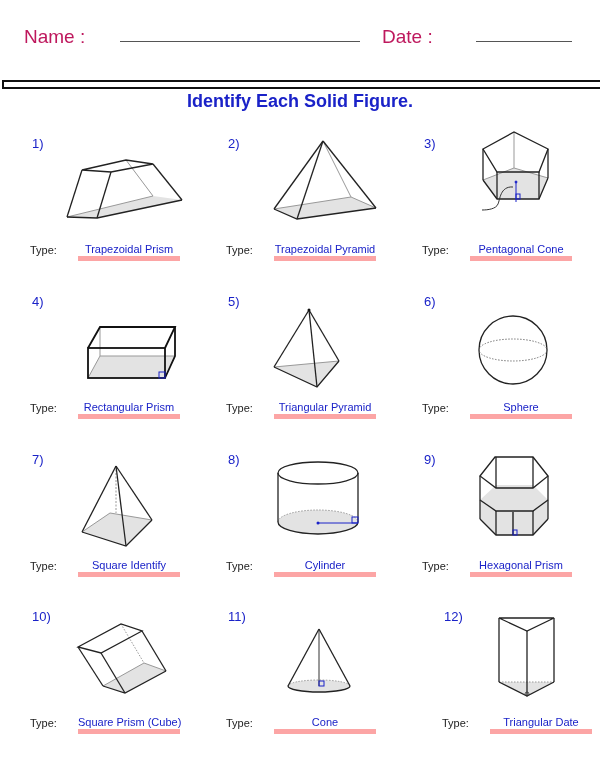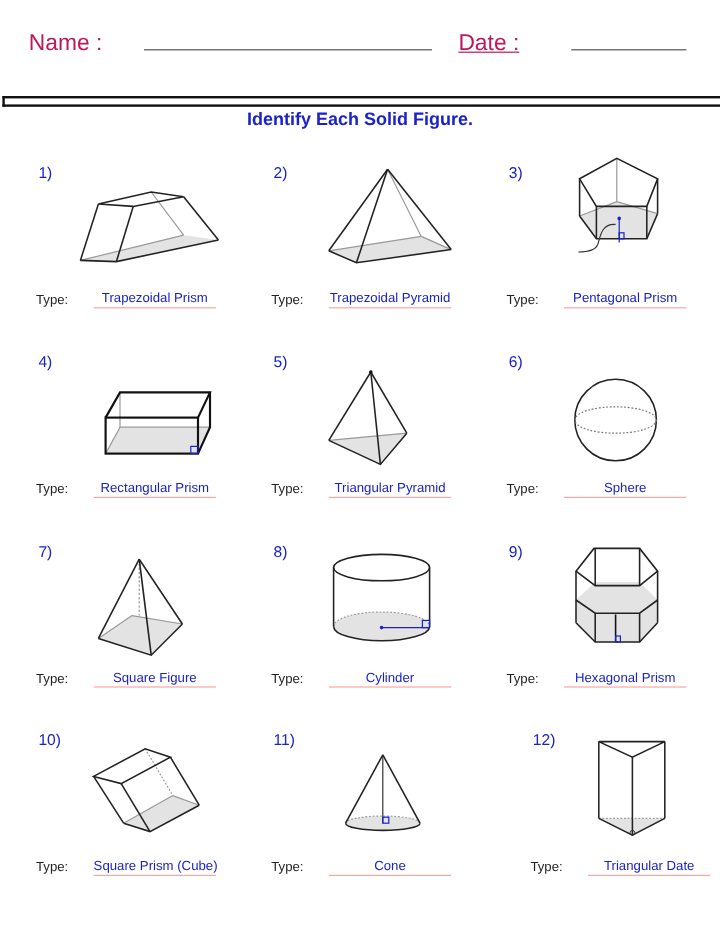--- a/index.html
+++ b/index.html
@@ -1,32 +1,32 @@
 <!DOCTYPE html>
 <html><head>
 <meta charset="utf-8">
 <style>
   html, body { margin: 0; padding: 0; background: #ffffff; }
   body { width: 600px; height: 776px; position: relative; overflow: hidden; font-family: "Liberation Sans", sans-serif; color: #222; }
   .hdr-label { position: absolute; top: 26px; font-size: 19px; color: #be185d; }
   .hdr-line { position: absolute; top: 41px; height: 0; border-top: 1.5px solid #555; }
   .divider { position: absolute; left: 2px; right: 0; top: 80px; height: 5px; border: 2px solid #111; border-right: none; background: #fff; }
-  .title { position: absolute; top: 91px; left: 0; width: 600px; text-align: center; font-size: 15px; font-weight: bold; color: #1a22c8; }
+  .title { position: absolute; top: 91px; left: 0; width: 600px; text-align: center; font-size: 18px; font-weight: bold; color: #1a22c8; }
   .cell { position: absolute; width: 200px; height: 156px; }
   .num { position: absolute; left: 32px; top: 16px; font-size: 13px; color: #1a22c8; }
   .cell svg.fig { position: absolute; left: 0; top: 0; }
   .type-lbl { position: absolute; left: 30px; top: 124px; font-size: 11px; color: #222; }
-  .answer { position: absolute; left: 78px; top: 122px; width: 102px; border-bottom: 1px solid #fca5a5; text-align: center; font-size: 11px; color: #1a22c8; white-space: nowrap; line-height: 14px; }
+  .answer { position: absolute; left: 78px; top: 122px; width: 102px; border-bottom: 5px solid #fca5a5; text-align: center; font-size: 11px; color: #1a22c8; white-space: nowrap; line-height: 14px; }
 </style>
 </head>
 <body>
 
 <div class="hdr-label" style="left:24px;">Name :</div>
 <div class="hdr-line" style="left:120px; width:240px;"></div>
-<div class="hdr-label" style="left:382px;text-decoration:underline;">Date :</div>
+<div class="hdr-label" style="left:382px;">Date :</div>
 <div class="hdr-line" style="left:476px; width:96px;"></div>
 
 <div class="divider"></div>
 <div class="title">Identify Each Solid Figure.</div>
 
 <div class="cell" style="left:0; top:120px;">
   <div class="num">1)</div>
   <svg class="fig" width="200" height="120">
     <polygon points="67,97 97,98 182,80 153,76" fill="#e3e3e3"></polygon>
     <line x1="126" y1="40" x2="153" y2="76" stroke="#999" stroke-width="1"></line>
@@ -76,21 +76,21 @@
       <polyline points="91,60 105,79 147,79 156,58"></polyline>
     </g>
     <g stroke="#1a22c8" stroke-width="1" fill="none">
       <line x1="124" y1="82" x2="124" y2="62"></line>
       <circle cx="124" cy="62" r="1" fill="#1a22c8"></circle>
       <rect x="124" y="74" width="4" height="5"></rect>
     </g>
     <path d="M121,67 C108,66 108,80 106,84 C104,89 96,90 90,90" fill="none" stroke="#333" stroke-width="1"></path>
   </svg>
   <div class="type-lbl">Type:</div>
-  <div class="answer">Pentagonal Prism</div>
+  <div class="answer">Pentagonal Cone</div>
 </div>
 
 <div class="cell" style="left:0; top:278px;">
   <div class="num">4)</div>
   <svg class="fig" width="200" height="120">
     <polygon points="88,100 165,100 175,78 100,78" fill="#e3e3e3"></polygon>
     <line x1="100" y1="49" x2="100" y2="78" stroke="#999" stroke-width="1"></line>
     <line x1="88" y1="100" x2="100" y2="78" stroke="#999" stroke-width="1"></line>
     <line x1="100" y1="78" x2="175" y2="78" stroke="#999" stroke-width="1"></line>
     <g fill="none" stroke="#111" stroke-width="1.8">
@@ -139,21 +139,21 @@
     <line x1="82" y1="96" x2="110" y2="77" stroke="#999" stroke-width="1"></line>
     <line x1="110" y1="77" x2="152" y2="84" stroke="#999" stroke-width="1"></line>
     <g fill="none" stroke="#222" stroke-width="1.3">
       <line x1="116" y1="30" x2="82" y2="96"></line>
       <line x1="116" y1="30" x2="126" y2="110"></line>
       <line x1="116" y1="30" x2="152" y2="84"></line>
       <polyline points="82,96 126,110 152,84"></polyline>
     </g>
   </svg>
   <div class="type-lbl">Type:</div>
-  <div class="answer">Square Figure</div>
+  <div class="answer">Square Identify</div>
 </div>
 
 <div class="cell" style="left:196px; top:436px;">
   <div class="num">8)</div>
   <svg class="fig" width="200" height="120">
     <path d="M82,86 A40,12 0 0 0 162,86 A40,12 0 0 0 82,86 Z" fill="#e3e3e3"></path>
     <path d="M82,86 A40,12 0 0 1 162,86" fill="none" stroke="#999" stroke-width="1" stroke-dasharray="1.5,1.5"></path>
     <g fill="none" stroke="#222" stroke-width="1.3">
       <ellipse cx="122" cy="37" rx="40" ry="11"></ellipse>
       <line x1="82" y1="37" x2="82" y2="86"></line>

